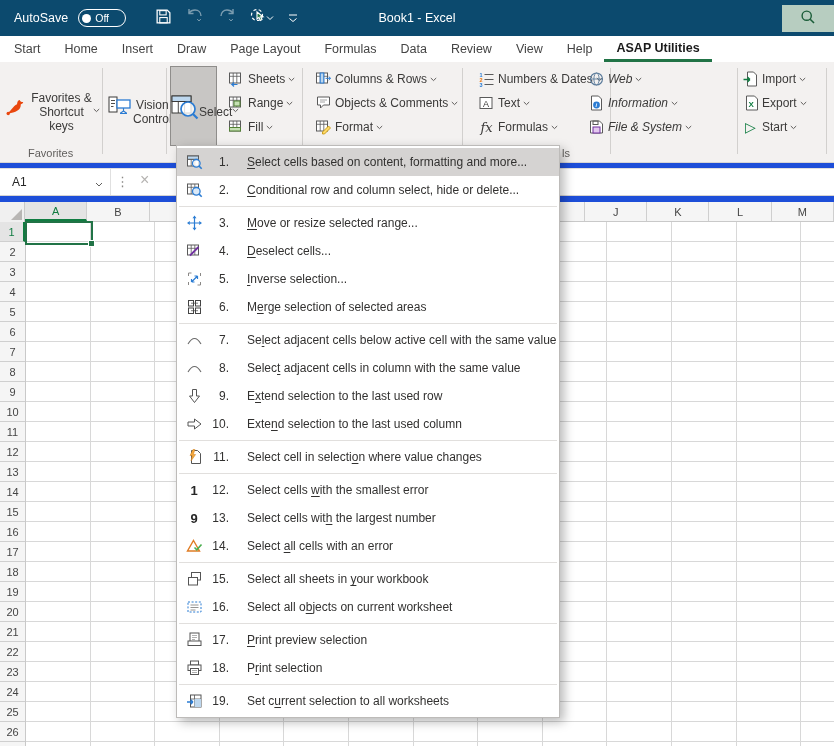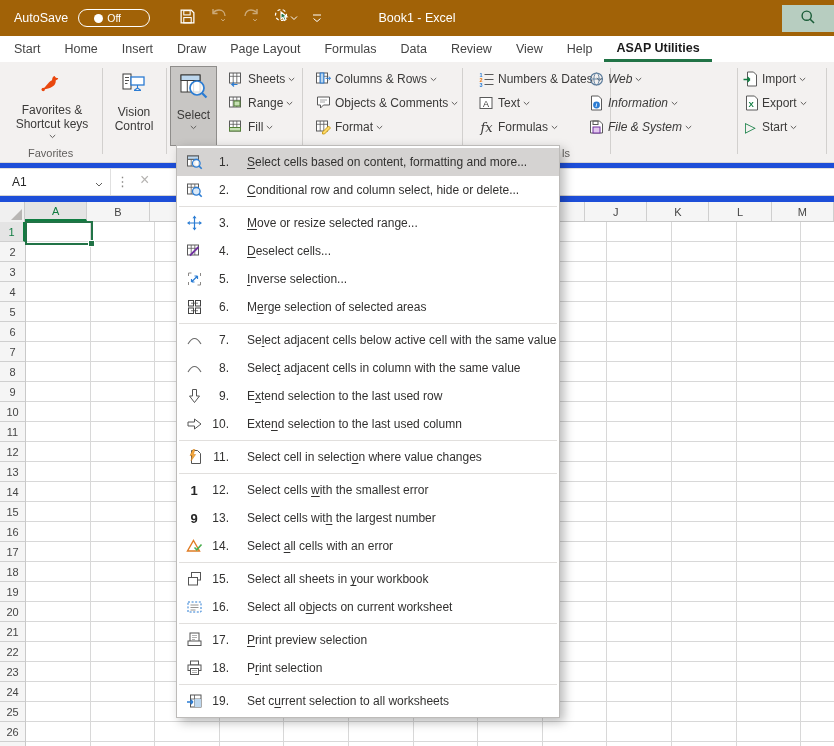--- a/index.html
+++ b/index.html
@@ -1,43 +1,43 @@
 <!DOCTYPE html>
 <html><head>
 <meta charset="utf-8">
 <style>
   html,body{margin:0;padding:0;}
   body{width:834px;height:746px;position:relative;overflow:hidden;
        font-family:"Liberation Sans",sans-serif;background:#fff;
        -webkit-font-smoothing:antialiased;}
   
-  #titlebar{position:absolute;left:0;top:0;width:834px;height:36px;background:#a16207;
+  #titlebar{position:absolute;left:0;top:0;width:834px;height:36px;background:#0c4a6e;
             display:flex;align-items:center;color:#fff;}
   .tb-left{display:flex;align-items:center;gap:10px;padding-left:14px;}
   .autosave-label{font-size:12.5px;}
   .as-pill{width:40px;height:16px;border:1px solid #fff;border-radius:9px;display:flex;
-           align-items:center;gap:4px;padding:0 15px;cursor:pointer;}
+           align-items:center;gap:4px;padding:0 3px;cursor:pointer;}
   .as-dot{width:9px;height:9px;border-radius:50%;background:#fff;}
   .as-off{font-size:10.5px;color:#fff;}
   .qat{display:flex;align-items:center;gap:4px;margin-left:14px;}
   .qbtn{display:flex;align-items:center;justify-content:center;height:26px;padding:0 5px;cursor:pointer;}
   .qbtn.dis{opacity:.45;cursor:default;}
   .tb-title{position:absolute;left:50%;transform:translateX(-50%);font-size:12.5px;white-space:nowrap;}
   #search-btn{position:absolute;right:0;top:5px;width:52px;height:27px;background:#b7cdc0;
               display:flex;align-items:center;justify-content:center;cursor:pointer;}
   
   #tabrow{position:absolute;left:0;top:36px;width:834px;height:26px;background:#fff;
           display:flex;align-items:stretch;padding-left:2px;box-sizing:border-box;}
   .tab{display:flex;align-items:center;padding:0 12px;font-size:12.5px;color:#444;cursor:pointer;white-space:nowrap;}
   .tab.active{color:#1b1b1b;font-weight:700;border-bottom:3px solid #217346;padding-bottom:0;}
   
   #ribbon{position:absolute;left:0;top:62px;width:834px;height:101px;background:#f3f1f0;
           border-bottom:1px solid #d8d6d4;box-sizing:border-box;}
   .vsep{position:absolute;top:6px;height:86px;width:1px;background:#d2d0ce;}
-  .bigbtn{position:absolute;top:4px;height:80px;display:flex;flex-direction:column;align-items:center;
+  .bigbtn{position:absolute;top:4px;height:80px;display:flex;flex-direction:row;align-items:center;
           justify-content:flex-start;cursor:pointer;padding-top:6px;box-sizing:border-box;}
   .bigbtn.pressed{background:#c8c6c4;border:1px solid #8f8d8b;}
   .biglab{font-size:12px;color:#3b3a39;line-height:14px;text-align:center;margin-top:5px;}
   .bigchv{margin-top:3px;}
   .rcol{position:absolute;top:5px;}
   .rsmall{height:24px;display:flex;align-items:center;gap:3px;cursor:pointer;white-space:nowrap;}
   .ric{width:17px;height:17px;display:flex;align-items:center;justify-content:center;flex:0 0 17px;}
   .rlab{font-size:12px;color:#3b3a39;}
   .chv{display:flex;align-items:center;}
   .grouplab{position:absolute;bottom:3px;font-size:11px;color:#605e5c;}

